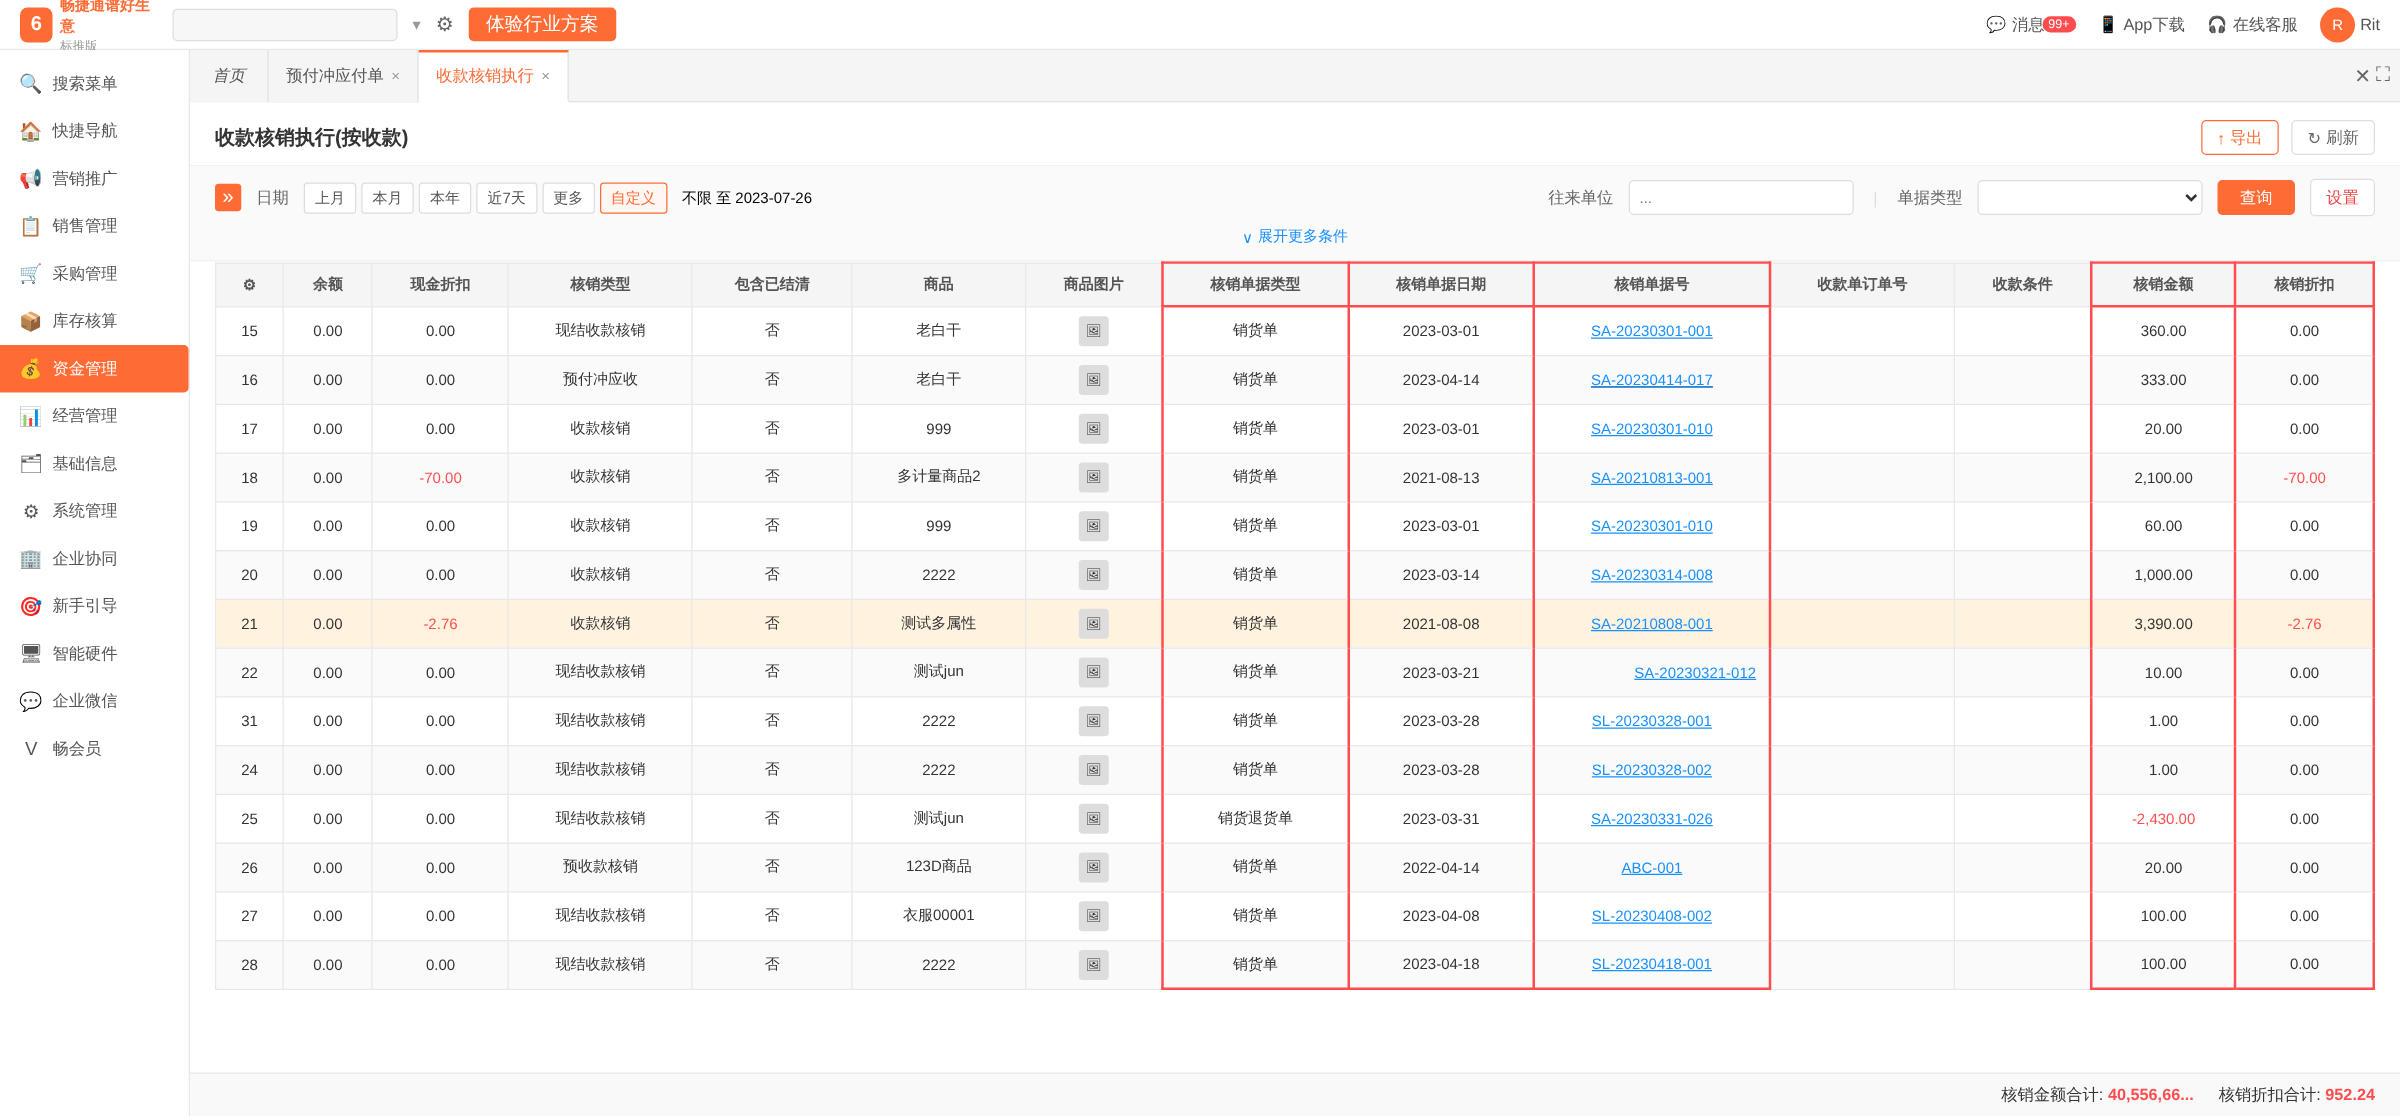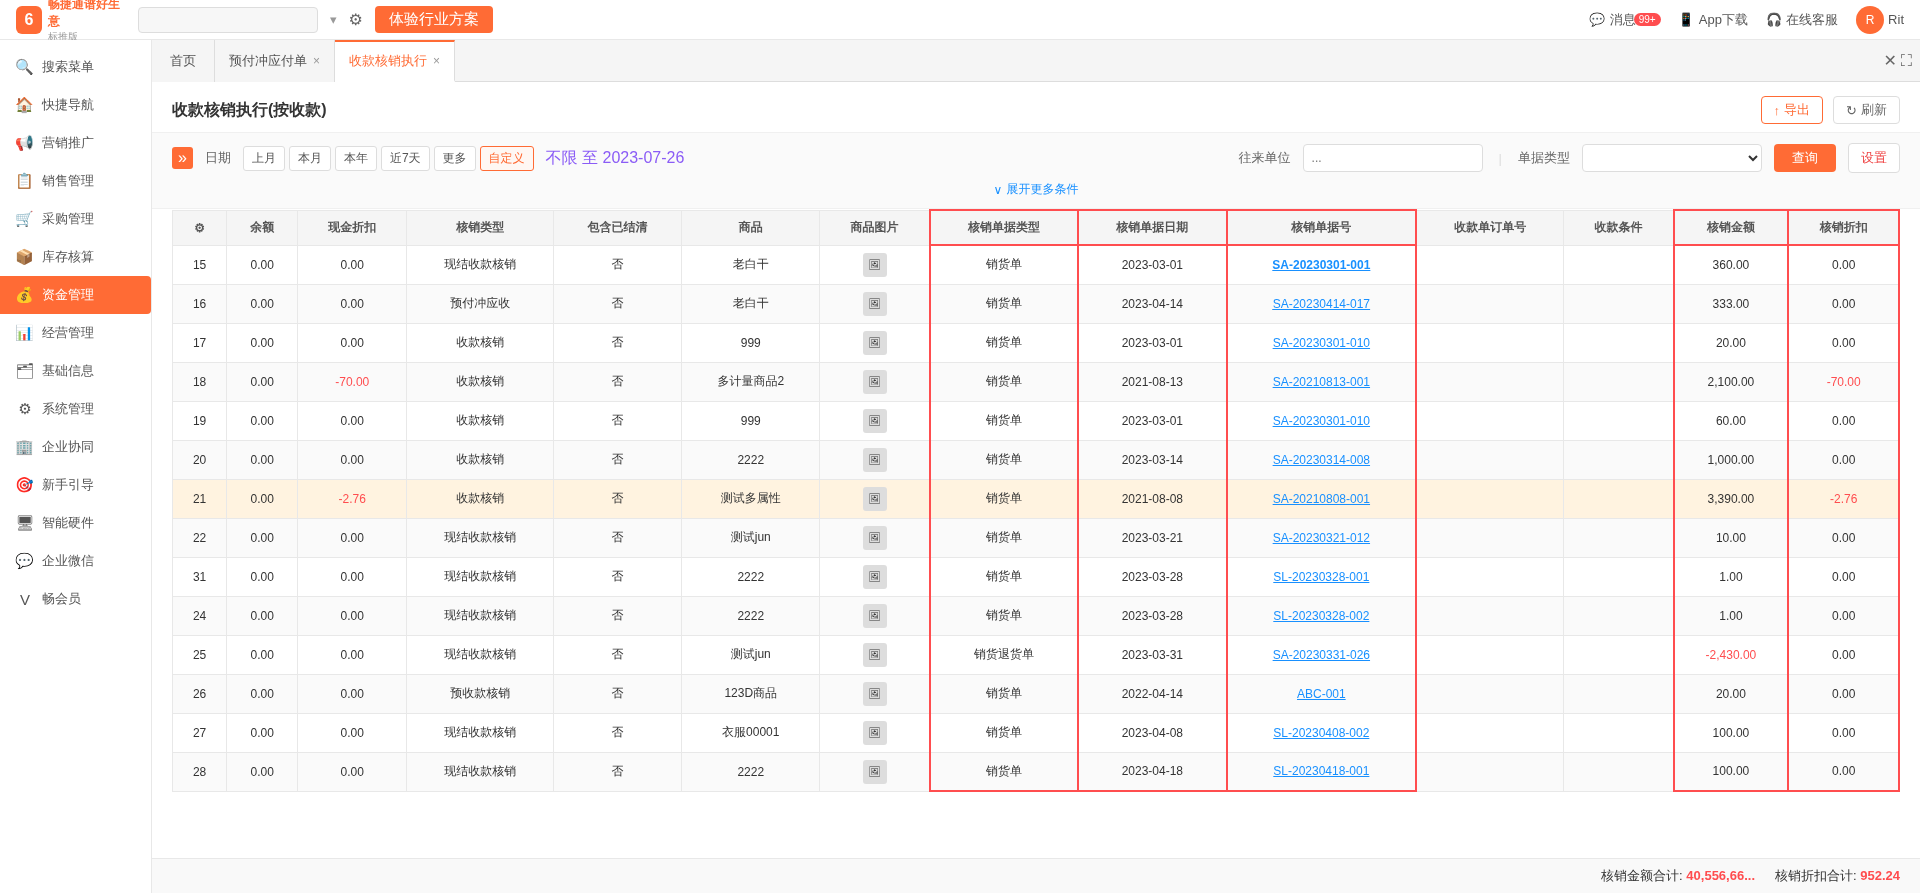--- a/index.html
+++ b/index.html
@@ -26,21 +26,21 @@
     .sidebar-item { display: flex; align-items: center; gap: 8px; padding: 10px 16px; cursor: pointer; color: #555; font-size: 13px; transition: background 0.2s; }
     .sidebar-item.active { background: #ff6b35; color: white; border-radius: 0 4px 4px 0; }
     .sidebar-item .s-icon { width: 18px; height: 18px; display: flex; align-items: center; justify-content: center; font-size: 15px; }
     .sidebar-label { font-size: 13px; }
 
     
     .content-area { flex: 1; display: flex; flex-direction: column; overflow: hidden; }
 
     
     .tab-bar { height: 42px; background: #f5f5f5; display: flex; align-items: center; border-bottom: 1px solid #ddd; padding-left: 0; }
-    .tab-home { padding: 0 18px; height: 42px; display: flex; align-items: center; color: #555; font-size: 13px; cursor: pointer; border-right: 1px solid #ddd; background: #f5f5f5; }
+    .tab-home { padding: 0 18px; height: 42px; display: flex; align-items: center; color: #555; font-size: 13px; cursor: pointer; border-right: 1px solid #ddd; background: #f5f5f5; font-style: italic; }
     .tab-item { padding: 0 14px; height: 42px; display: flex; align-items: center; color: #555; font-size: 13px; cursor: pointer; border-right: 1px solid #ddd; background: #f5f5f5; gap: 6px; position: relative; }
     .tab-item.active { background: #fff; color: #ff6b35; border-bottom: 2px solid #fff; border-top: 2px solid #ff6b35; }
     .tab-close { color: #999; font-size: 12px; cursor: pointer; line-height: 1; }
     .tab-bar-actions { margin-left: auto; display: flex; align-items: center; gap: 8px; padding-right: 12px; }
     .tab-bar-btn { background: none; border: none; cursor: pointer; color: #666; font-size: 16px; }
 
     
     .page-content { flex: 1; background: #fff; overflow: hidden; display: flex; flex-direction: column; }
     .page-header { padding: 14px 20px 8px 20px; display: flex; align-items: center; justify-content: space-between; border-bottom: 1px solid #f0f0f0; }
     .page-title { font-size: 16px; font-weight: bold; color: #333; }
@@ -224,21 +224,21 @@
           <span style="background:#ff6b35;color:white;padding:2px 6px;border-radius:3px;cursor:pointer;font-size:16px;">»</span>
           <span class="filter-label">日期</span>
           <div class="filter-date-btns">
             <button class="date-btn">上月</button>
             <button class="date-btn">本月</button>
             <button class="date-btn">本年</button>
             <button class="date-btn">近7天</button>
             <button class="date-btn">更多</button>
             <button class="date-btn active-custom">自定义</button>
           </div>
-          <div style="font-size:16px;color:#8b5cf6;">
+          <div style="font-size:12px;color:#000000;">
             <span>不限 至 2023-07-26</span>
           </div>
           <span style="flex:1;"></span>
           <span class="filter-label">往来单位</span>
           <input class="filter-input" type="text" placeholder="..." style="">
           <span style="color:#ddd;padding:0 4px;">|</span>
           <span class="filter-label">单据类型</span>
           <select class="filter-select">
             <option></option>
           </select>
@@ -279,21 +279,21 @@
       <td>0.00</td>
       <td style="">0.00</td>
       <td>现结收款核销</td>
       <td>否</td>
       <td>老白干</td>
       <td>
                   <div style="width:24px;height:24px;background:#ddd;border-radius:3px;margin:0 auto;display:flex;align-items:center;justify-content:center;font-size:10px;">🖼</div>
                 </td>
       <td style="border-left: 2px solid rgb(255, 77, 79); border-right: 2px solid rgb(255, 77, 79); border-top: 2px solid rgb(255, 77, 79);">销货单</td>
       <td style="border-left: 2px solid rgb(255, 77, 79); border-right: 2px solid rgb(255, 77, 79); border-top: 2px solid rgb(255, 77, 79);">2023-03-01</td>
-      <td style="border-left: 2px solid rgb(255, 77, 79); border-right: 2px solid rgb(255, 77, 79); border-top: 2px solid rgb(255, 77, 79); font-weight: bold;"><span class="link-text">SA-20230301-001</span></td>
+      <td style="border-left: 2px solid rgb(255, 77, 79); border-right: 2px solid rgb(255, 77, 79); border-top: 2px solid rgb(255, 77, 79);"><span class="link-text">SA-20230301-001</span></td>
       <td></td>
       <td></td>
       <td style="border-left: 2px solid rgb(255, 77, 79); border-right: 2px solid rgb(255, 77, 79); border-top: 2px solid rgb(255, 77, 79);">360.00</td>
       <td style="border-left: 2px solid rgb(255, 77, 79); border-right: 2px solid rgb(255, 77, 79); border-top: 2px solid rgb(255, 77, 79);">0.00</td>
     </tr>
               <tr>
       <td>16</td>
       <td>0.00</td>
       <td style="">0.00</td>
       <td>预付冲应收</td>
@@ -405,21 +405,21 @@
       <td>0.00</td>
       <td style="">0.00</td>
       <td>现结收款核销</td>
       <td>否</td>
       <td>测试jun</td>
       <td>
                   <div style="width:24px;height:24px;background:#ddd;border-radius:3px;margin:0 auto;display:flex;align-items:center;justify-content:center;font-size:10px;">🖼</div>
                 </td>
       <td style="border-left:2px solid #ff4d4f;border-right:2px solid #ff4d4f;">销货单</td>
       <td style="border-left:2px solid #ff4d4f;border-right:2px solid #ff4d4f;">2023-03-21</td>
-      <td style="border-left:2px solid #ff4d4f;border-right:2px solid #ff4d4f;"><span class="link-text">SA-20230321-012</span></td>
+      <td style="border-left:2px solid #ff4d4f;border-right:2px solid #ff4d4f;text-align:right;"><span class="link-text">SA-20230321-012</span></td>
       <td></td>
       <td></td>
       <td style="border-left:2px solid #ff4d4f;border-right:2px solid #ff4d4f;">10.00</td>
       <td style="border-left:2px solid #ff4d4f;border-right:2px solid #ff4d4f;">0.00</td>
     </tr>
               <tr>
       <td>31</td>
       <td>0.00</td>
       <td style="">0.00</td>
       <td>现结收款核销</td>

